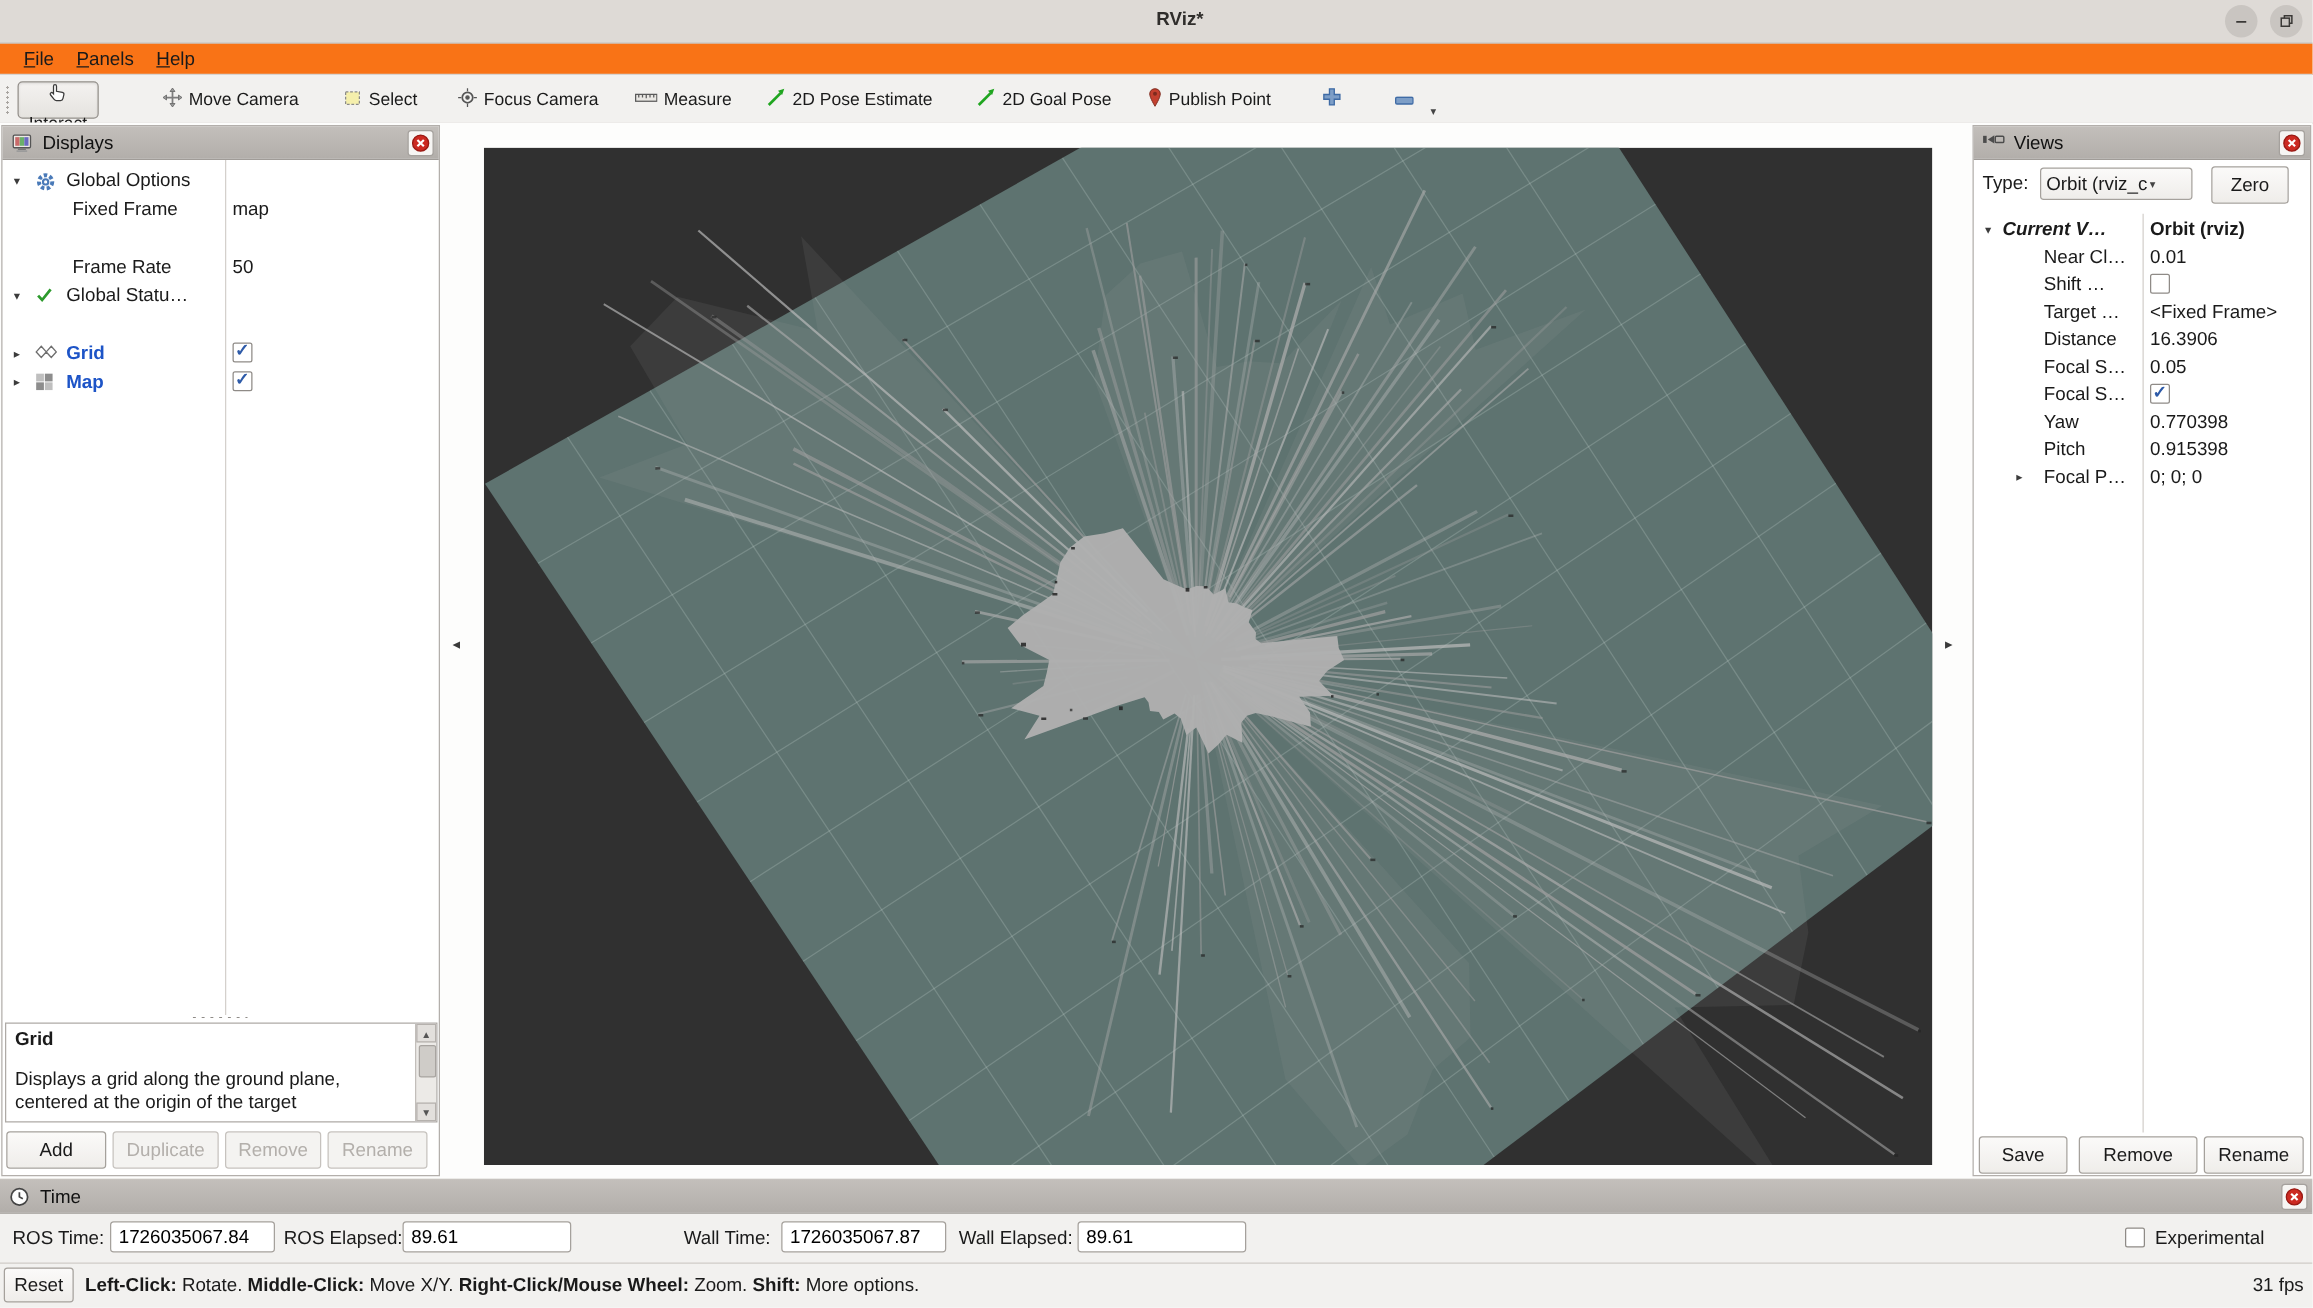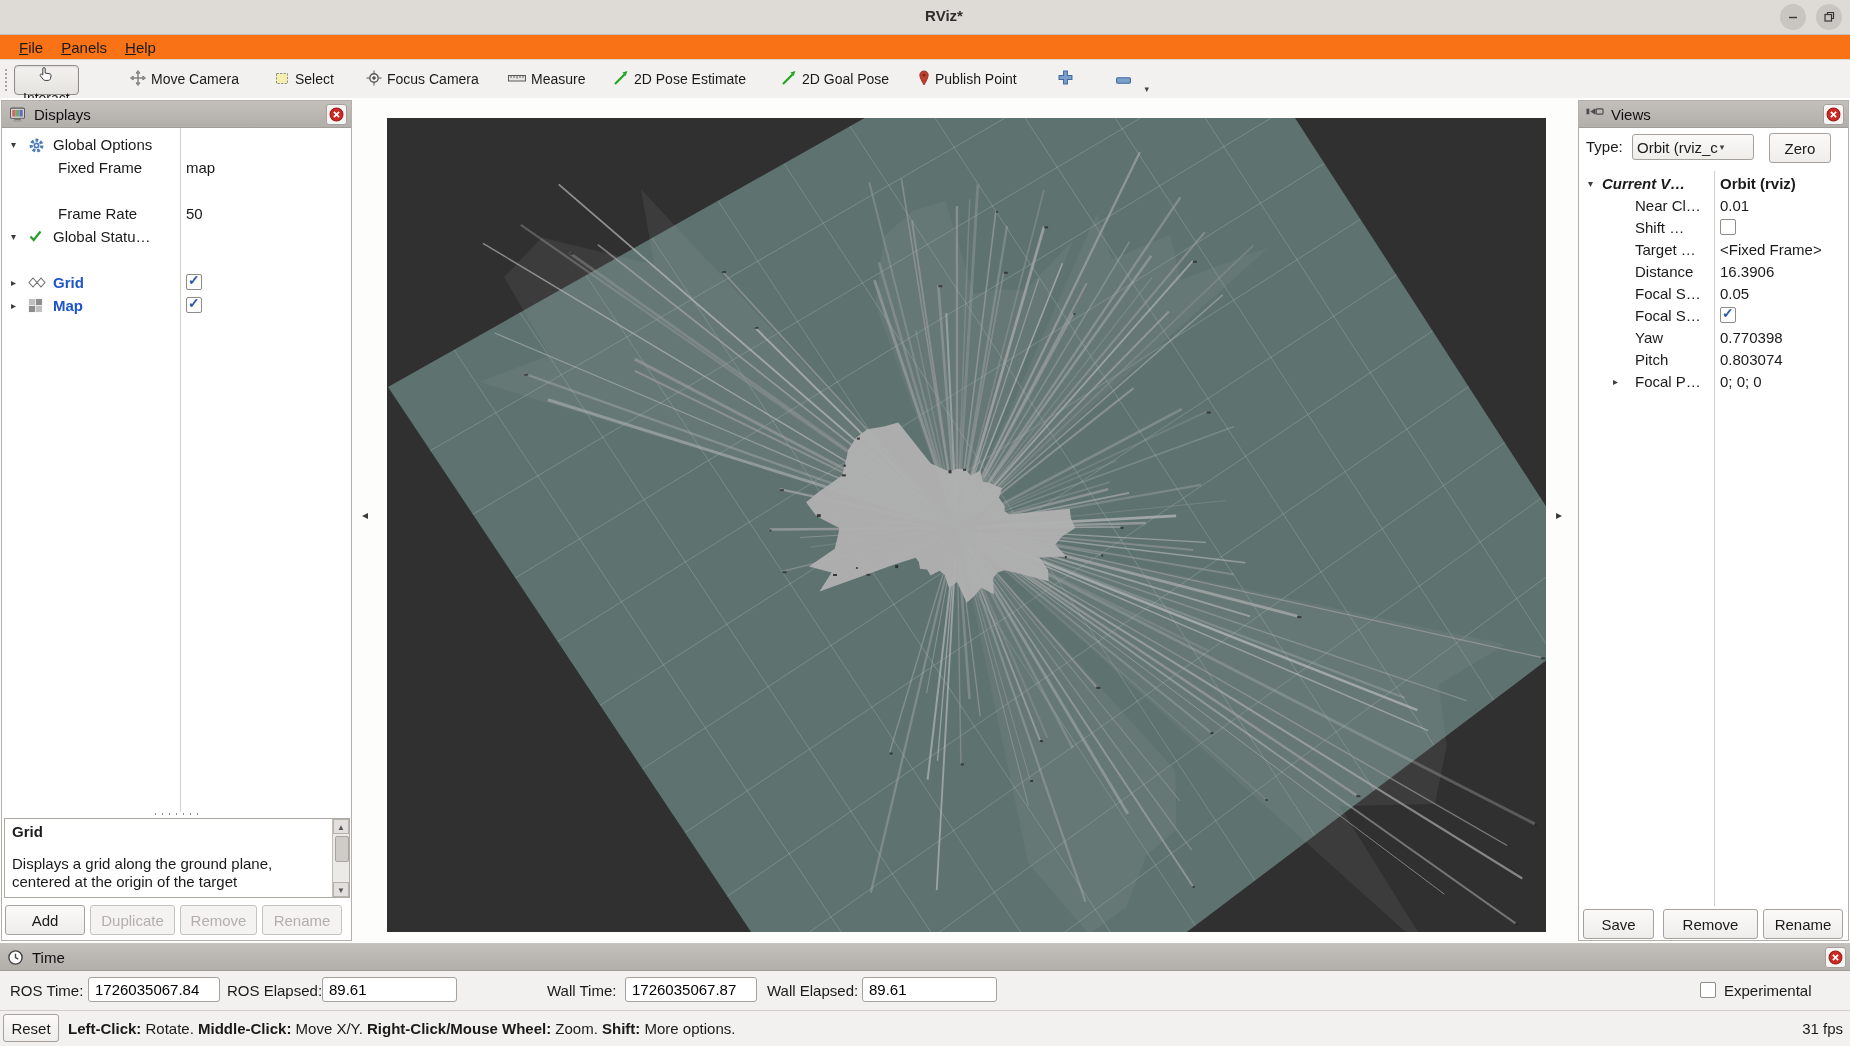--- a/index.html
+++ b/index.html
@@ -588,21 +588,21 @@
           </div>
           <div class="trow" style="top: 156px;">
             <span class="rlab" style="left: 55px;">Yaw</span>
             <div class="rval" style="left: 140px;">
               <span>0.770398</span>
             </div>
           </div>
           <div class="trow" style="top: 178px;">
             <span class="rlab" style="left: 55px;">Pitch</span>
             <div class="rval" style="left: 140px;">
-              <span>0.803074</span>
+              <span>0.915398</span>
             </div>
           </div>
           <div class="trow" style="top: 200px;">
             <span class="exp" style="left: 33px;">▸</span>
             <span class="rlab" style="left: 55px;">Focal P…</span>
             <div class="rval" style="left: 140px;">
               <span>0; 0; 0</span>
             </div>
           </div>
         </div>

